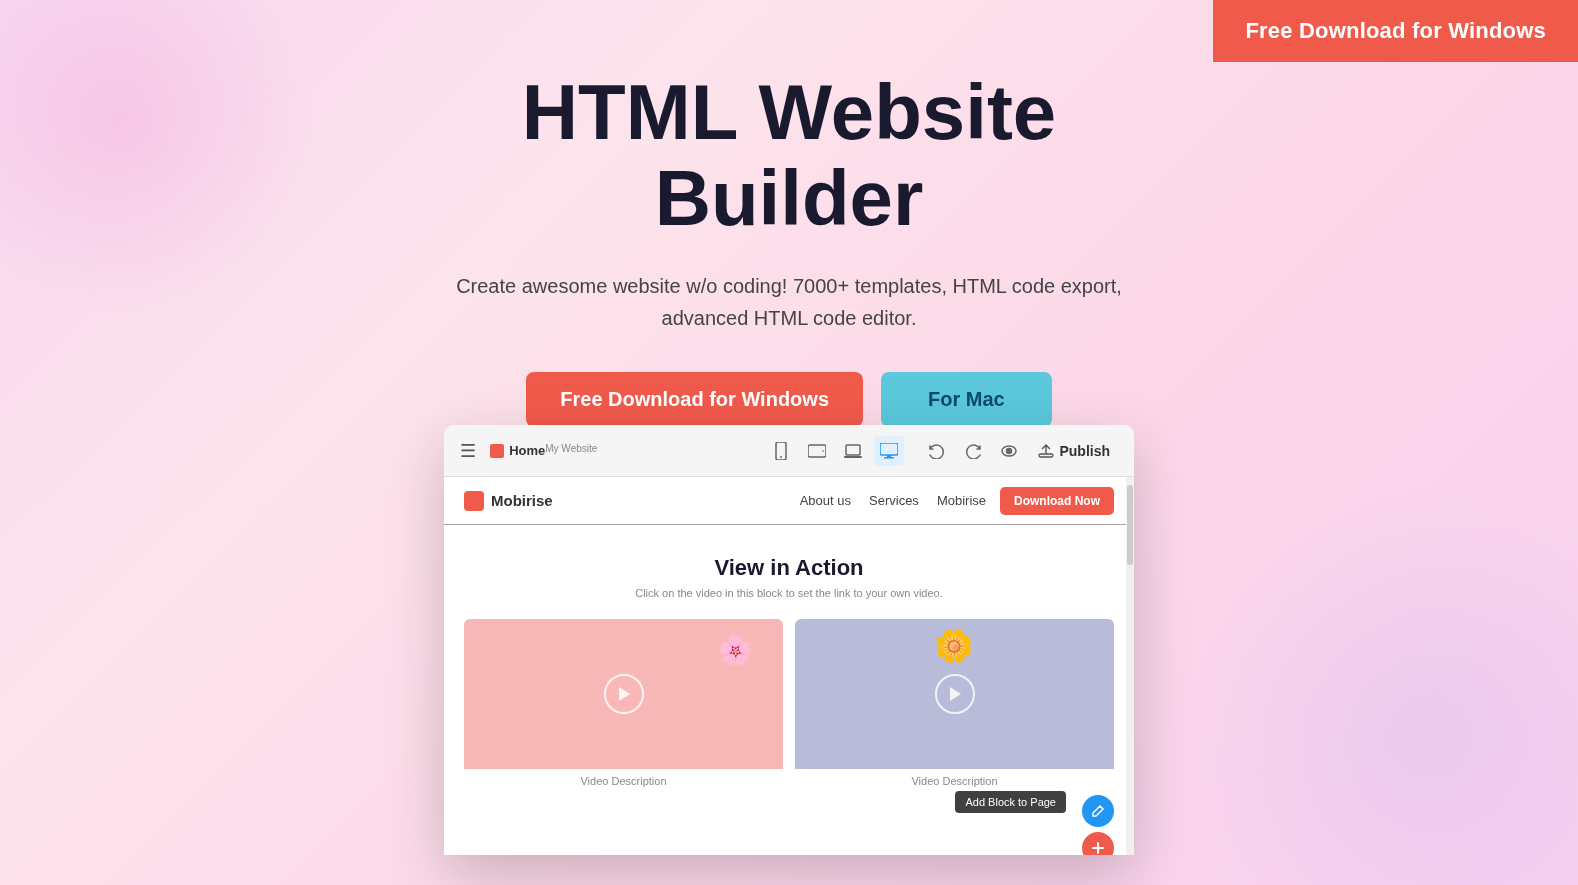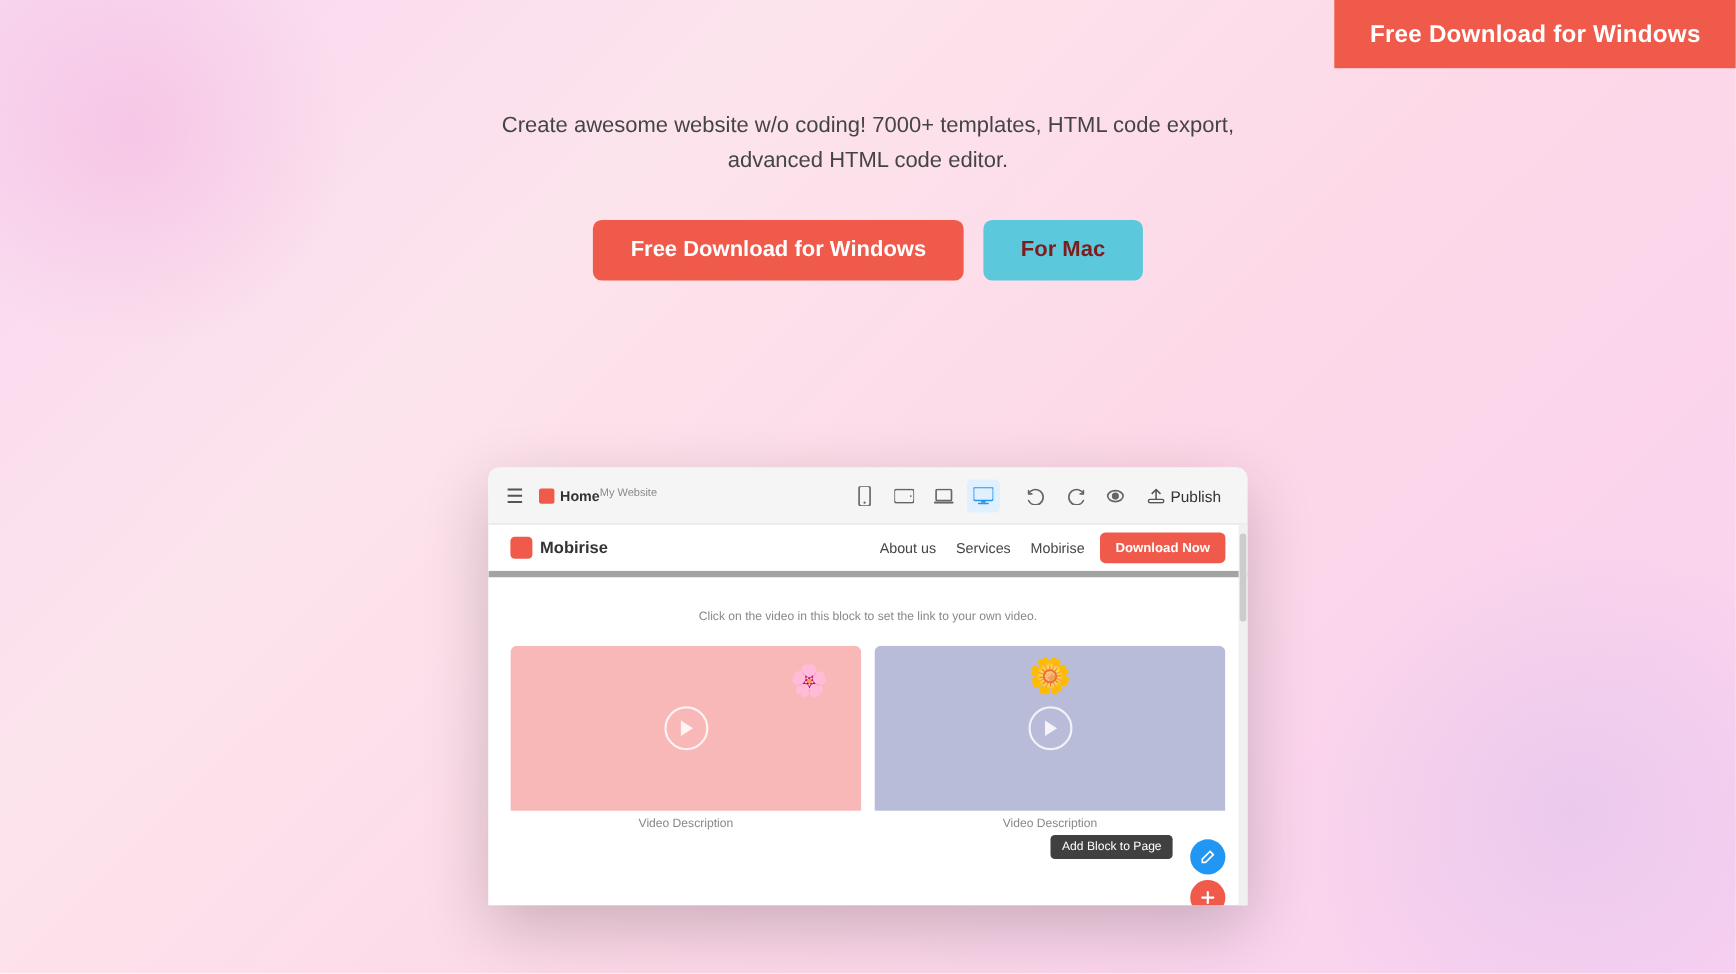--- a/index.html
+++ b/index.html
@@ -65,24 +65,24 @@
       font-size: 20px;
       font-weight: 700;
       padding: 16px 34px;
       border-radius: 8px;
       border: none;
       cursor: pointer;
     }
 
     .btn-mac {
       background: #5bc8dc;
-      color: #7f1d1d;
+      color: #0c4a6e;
       font-size: 20px;
       font-weight: 700;
-      padding: 16px 34px;
+      padding: 16px 47px;
       border-radius: 8px;
       border: none;
       cursor: pointer;
     }
 
     
     .app-preview {
       position: absolute;
       top: 425px;
       left: 50%;
@@ -186,33 +186,33 @@
     }
 
     .publish-btn {
       display: flex;
       align-items: center;
       gap: 5px;
       background: transparent;
       border: none;
       cursor: pointer;
       font-size: 14px;
-      font-weight: 400;
+      font-weight: 700;
       color: #333;
       padding: 4px 8px;
     }
 
     
     .app-navbar {
       display: flex;
       align-items: center;
       padding: 0 20px;
       height: 48px;
       background: #fff;
-      border-bottom: 6px solid #a3a3a3;
+      border-bottom: 1px solid #a3a3a3;
       gap: 14px;
     }
 
     .app-brand {
       display: flex;
       align-items: center;
       gap: 7px;
       margin-right: auto;
       font-size: 15px;
       font-weight: 700;
@@ -418,20 +418,21 @@
   </style>
 </head>
 <body>
 
 <div class="bg-circle-left"></div>
 <div class="bg-circle-right"></div>
 
 <button class="top-cta">Free Download for Windows</button>
 
 <div class="hero">
+  <h1 class="hero-title">HTML Website Builder</h1>
   <p class="hero-subtitle">Create awesome website w/o coding! 7000+ templates, HTML code export, advanced HTML code editor.</p>
 
   <div class="hero-buttons">
     <button class="btn-windows">Free Download for Windows</button>
     <button class="btn-mac">For Mac</button>
   </div>
 </div>
 
 <div class="app-preview">
 
@@ -508,20 +509,21 @@
     </div>
     <div class="nav-links">
       <span class="nav-link">About us</span>
       <span class="nav-link">Services</span>
       <span class="nav-link">Mobirise</span>
     </div>
     <button class="nav-download-btn">Download Now</button>
   </div>
 
   <div class="app-content">
+    <h2 class="content-heading">View in Action</h2>
     <p class="content-subtext">Click on the video in this block to set the link to your own video.</p>
 
     <div class="video-grid">
 
       <div class="video-card">
         <div class="video-thumb video-thumb-1">
 
           <div class="flower-1">🌸</div>
 
           <div class="play-icon">

